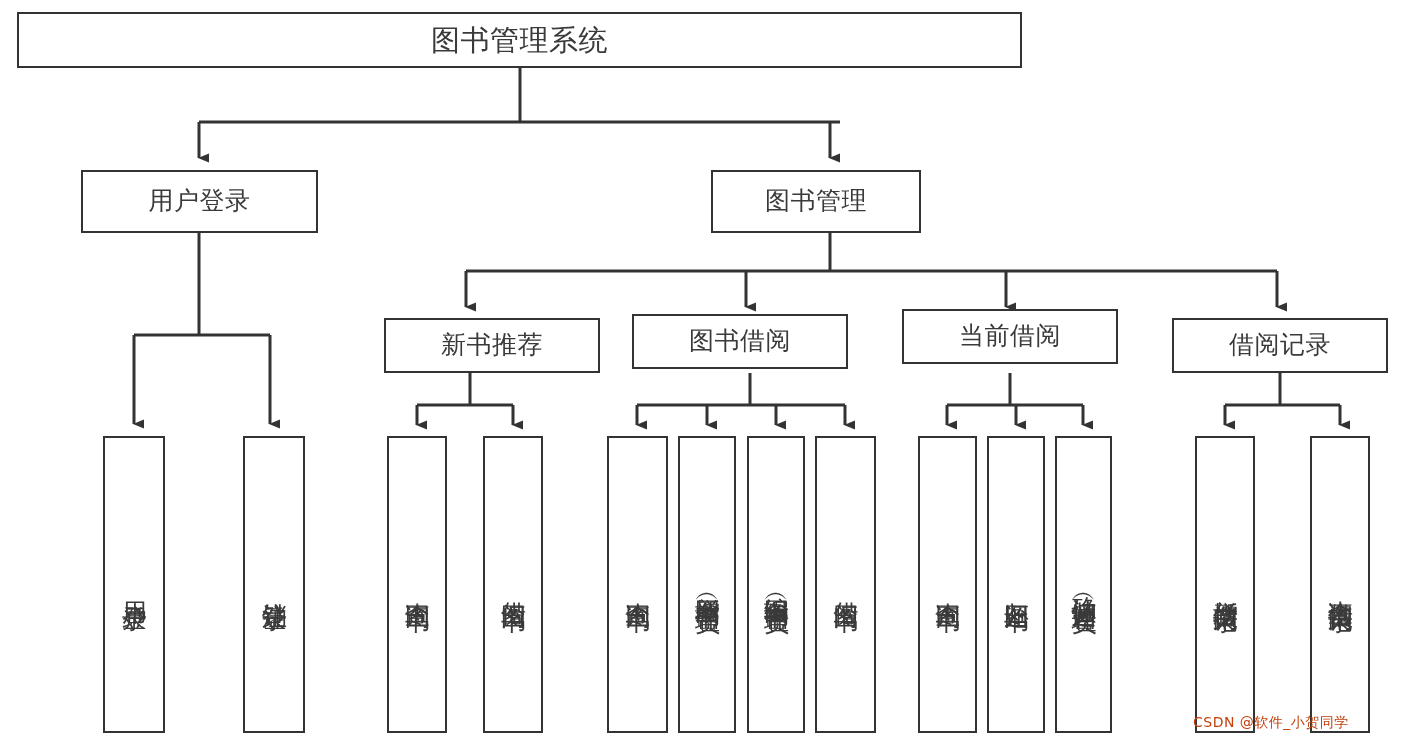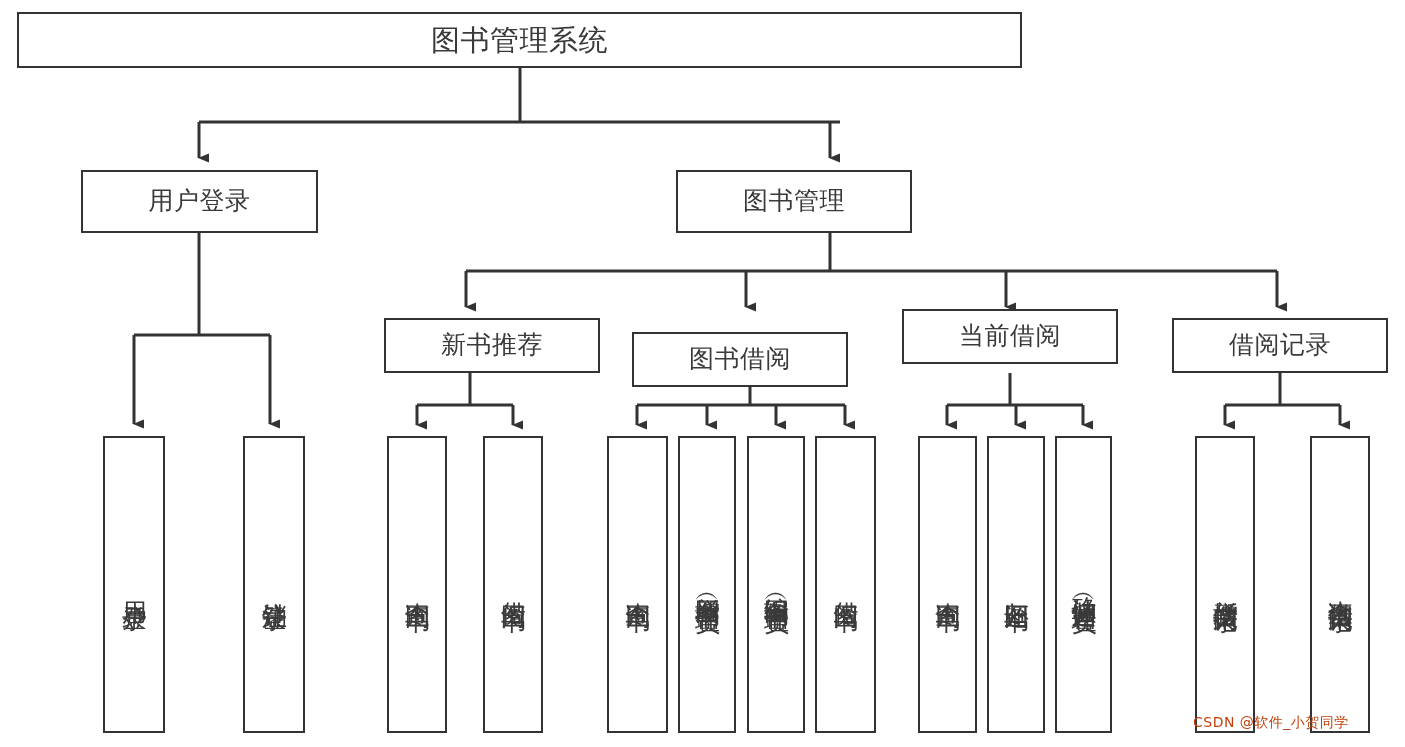--- a/index.html
+++ b/index.html
@@ -132,28 +132,28 @@
     </g>
   </svg>
 
   <div class="node horiz root" style="left:17px; top:12px; width:1005px; height:56px;">
     <span class="node-label">图书管理系统</span>
   </div>
 
   <div class="node horiz" style="left:81px; top:170px; width:237px; height:63px;">
     <span class="node-label">用户登录</span>
   </div>
-  <div class="node horiz" style="left:676px; top:170px; width:236px; height:63px;">
+  <div class="node horiz" style="left:711px; top:170px; width:210px; height:63px;">
     <span class="node-label">图书管理</span>
   </div>
 
   <div class="node horiz" style="left:384px; top:318px; width:216px; height:55px;">
     <span class="node-label">新书推荐</span>
   </div>
-  <div class="node horiz" style="left:632px; top:332px; width:216px; height:55px;">
+  <div class="node horiz" style="left:632px; top:314px; width:216px; height:55px;">
     <span class="node-label">图书借阅</span>
   </div>
   <div class="node horiz" style="left:902px; top:309px; width:216px; height:55px;">
     <span class="node-label">当前借阅</span>
   </div>
   <div class="node horiz" style="left:1172px; top:318px; width:216px; height:55px;">
     <span class="node-label">借阅记录</span>
   </div>
 
   <div class="node vert" style="left:103px; top:436px; width:62px; height:297px;">

